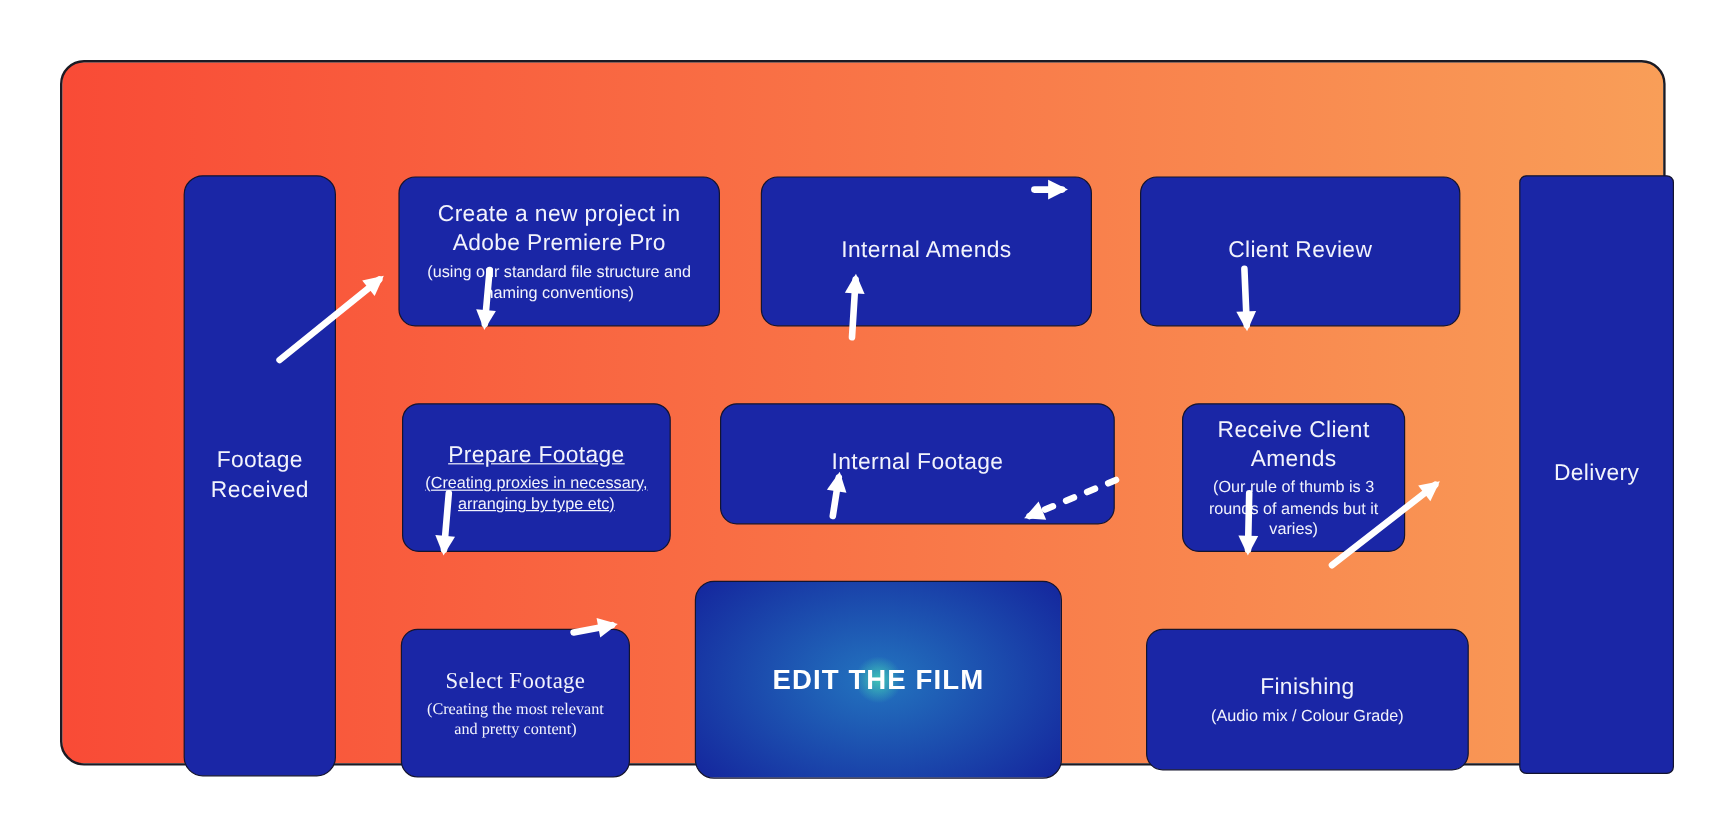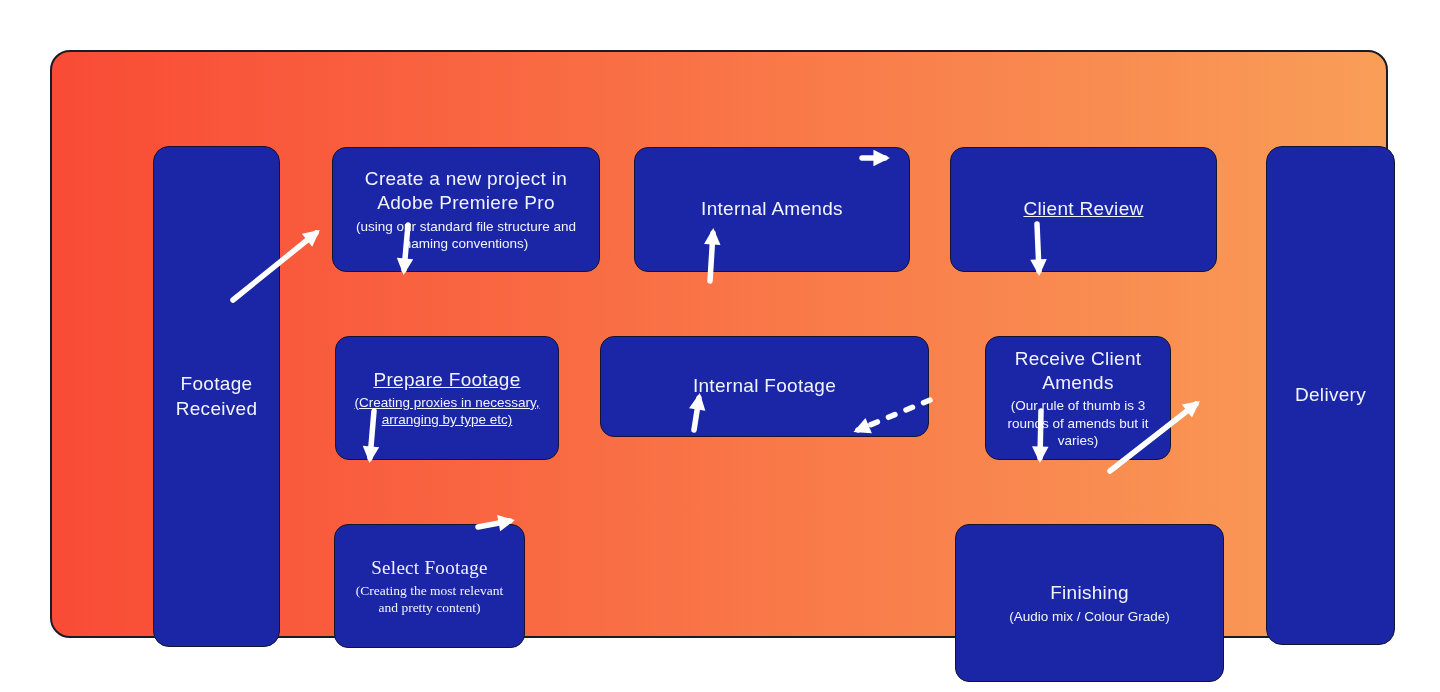--- a/index.html
+++ b/index.html
@@ -19,32 +19,32 @@
     position:absolute;display:flex;flex-direction:column;align-items:center;justify-content:center;
     background:var(--box-blue);border:1.5px solid var(--box-border);border-radius:14px;
     color:var(--text);text-align:center;padding:8px 18px;
   }
   .title{font-size:19px;font-weight:500;letter-spacing:.3px;line-height:1.28;}
   .subtitle{font-size:13.5px;font-weight:400;line-height:1.28;margin-top:2px;}
   
   .n-footage {left:101px;top:94px;width:127px;height:501px;border-radius:16px;}
   .n-create  {left:280px;top:95px;width:268px;height:125px;}
   .n-amends  {left:582px;top:95px;width:276px;height:125px;justify-content:center;}
-  .n-client  {left:898px;top:95px;width:267px;height:125px;text-decoration:underline;}
-  .n-delivery{left:1214px;top:94px;width:129px;height:499px;border-radius:16px;align-items:center;}
+  .n-client  {left:898px;top:95px;width:267px;height:125px;}
+  .n-delivery{left:1214px;top:94px;width:129px;height:499px;border-radius:6px;align-items:center;}
   .n-prepare {left:283px;top:284px;width:224px;height:124px;text-decoration:underline;}
   .n-intreview{left:548px;top:284px;width:329px;height:101px;}
   .n-receive {left:933px;top:284px;width:186px;height:124px;}
   .n-select  {left:282px;top:472px;width:191px;height:124px;font-family:Liberation Serif, serif;}
   .n-edit    {left:527px;top:432px;width:306px;height:165px;border-radius:16px;
     background:
       radial-gradient(circle 26px at 50% 50%, var(--edit-center-glow), transparent 75%),
       radial-gradient(ellipse 70% 85% at 50% 50%, var(--edit-mid) 0%, var(--edit-edge) 100%);
   }
-  .n-finish  {left:903px;top:472px;width:269px;height:158px;}
+  .n-finish  {left:903px;top:472px;width:269px;height:118px;}
   .edit-title{font-size:23px;font-weight:700;letter-spacing:.9px;color:#ffffff;}
   svg.arrows{position:absolute;left:0;top:0;width:1440px;height:692px;pointer-events:none;}
   svg.arrows line{stroke:var(--arrow);stroke-width:5.5;stroke-linecap:round;}
   svg.arrows line.dashed{stroke-dasharray:7 12;}
   svg.arrows marker path{fill:var(--arrow);}
 </style>
 </head>
 <body>
 
 <div class="stage">
@@ -83,20 +83,23 @@
     <div class="node n-receive">
       <div class="title">Receive Client Amends</div>
       <div class="subtitle">(Our rule of thumb is 3 rounds of amends but it varies)</div>
     </div>
 
     <div class="node n-select">
       <div class="title">Select Footage</div>
       <div class="subtitle">(Creating the most relevant and pretty content)</div>
     </div>
 
+    <div class="node n-edit">
+      <div class="title edit-title">EDIT THE FILM</div>
+    </div>
 
     <div class="node n-finish">
       <div class="title">Finishing</div>
       <div class="subtitle">(Audio mix / Colour Grade)</div>
     </div>
 
   </div>
 
   <svg class="arrows" viewBox="0 0 1440 692" xmlns="http://www.w3.org/2000/svg">
     <defs>

